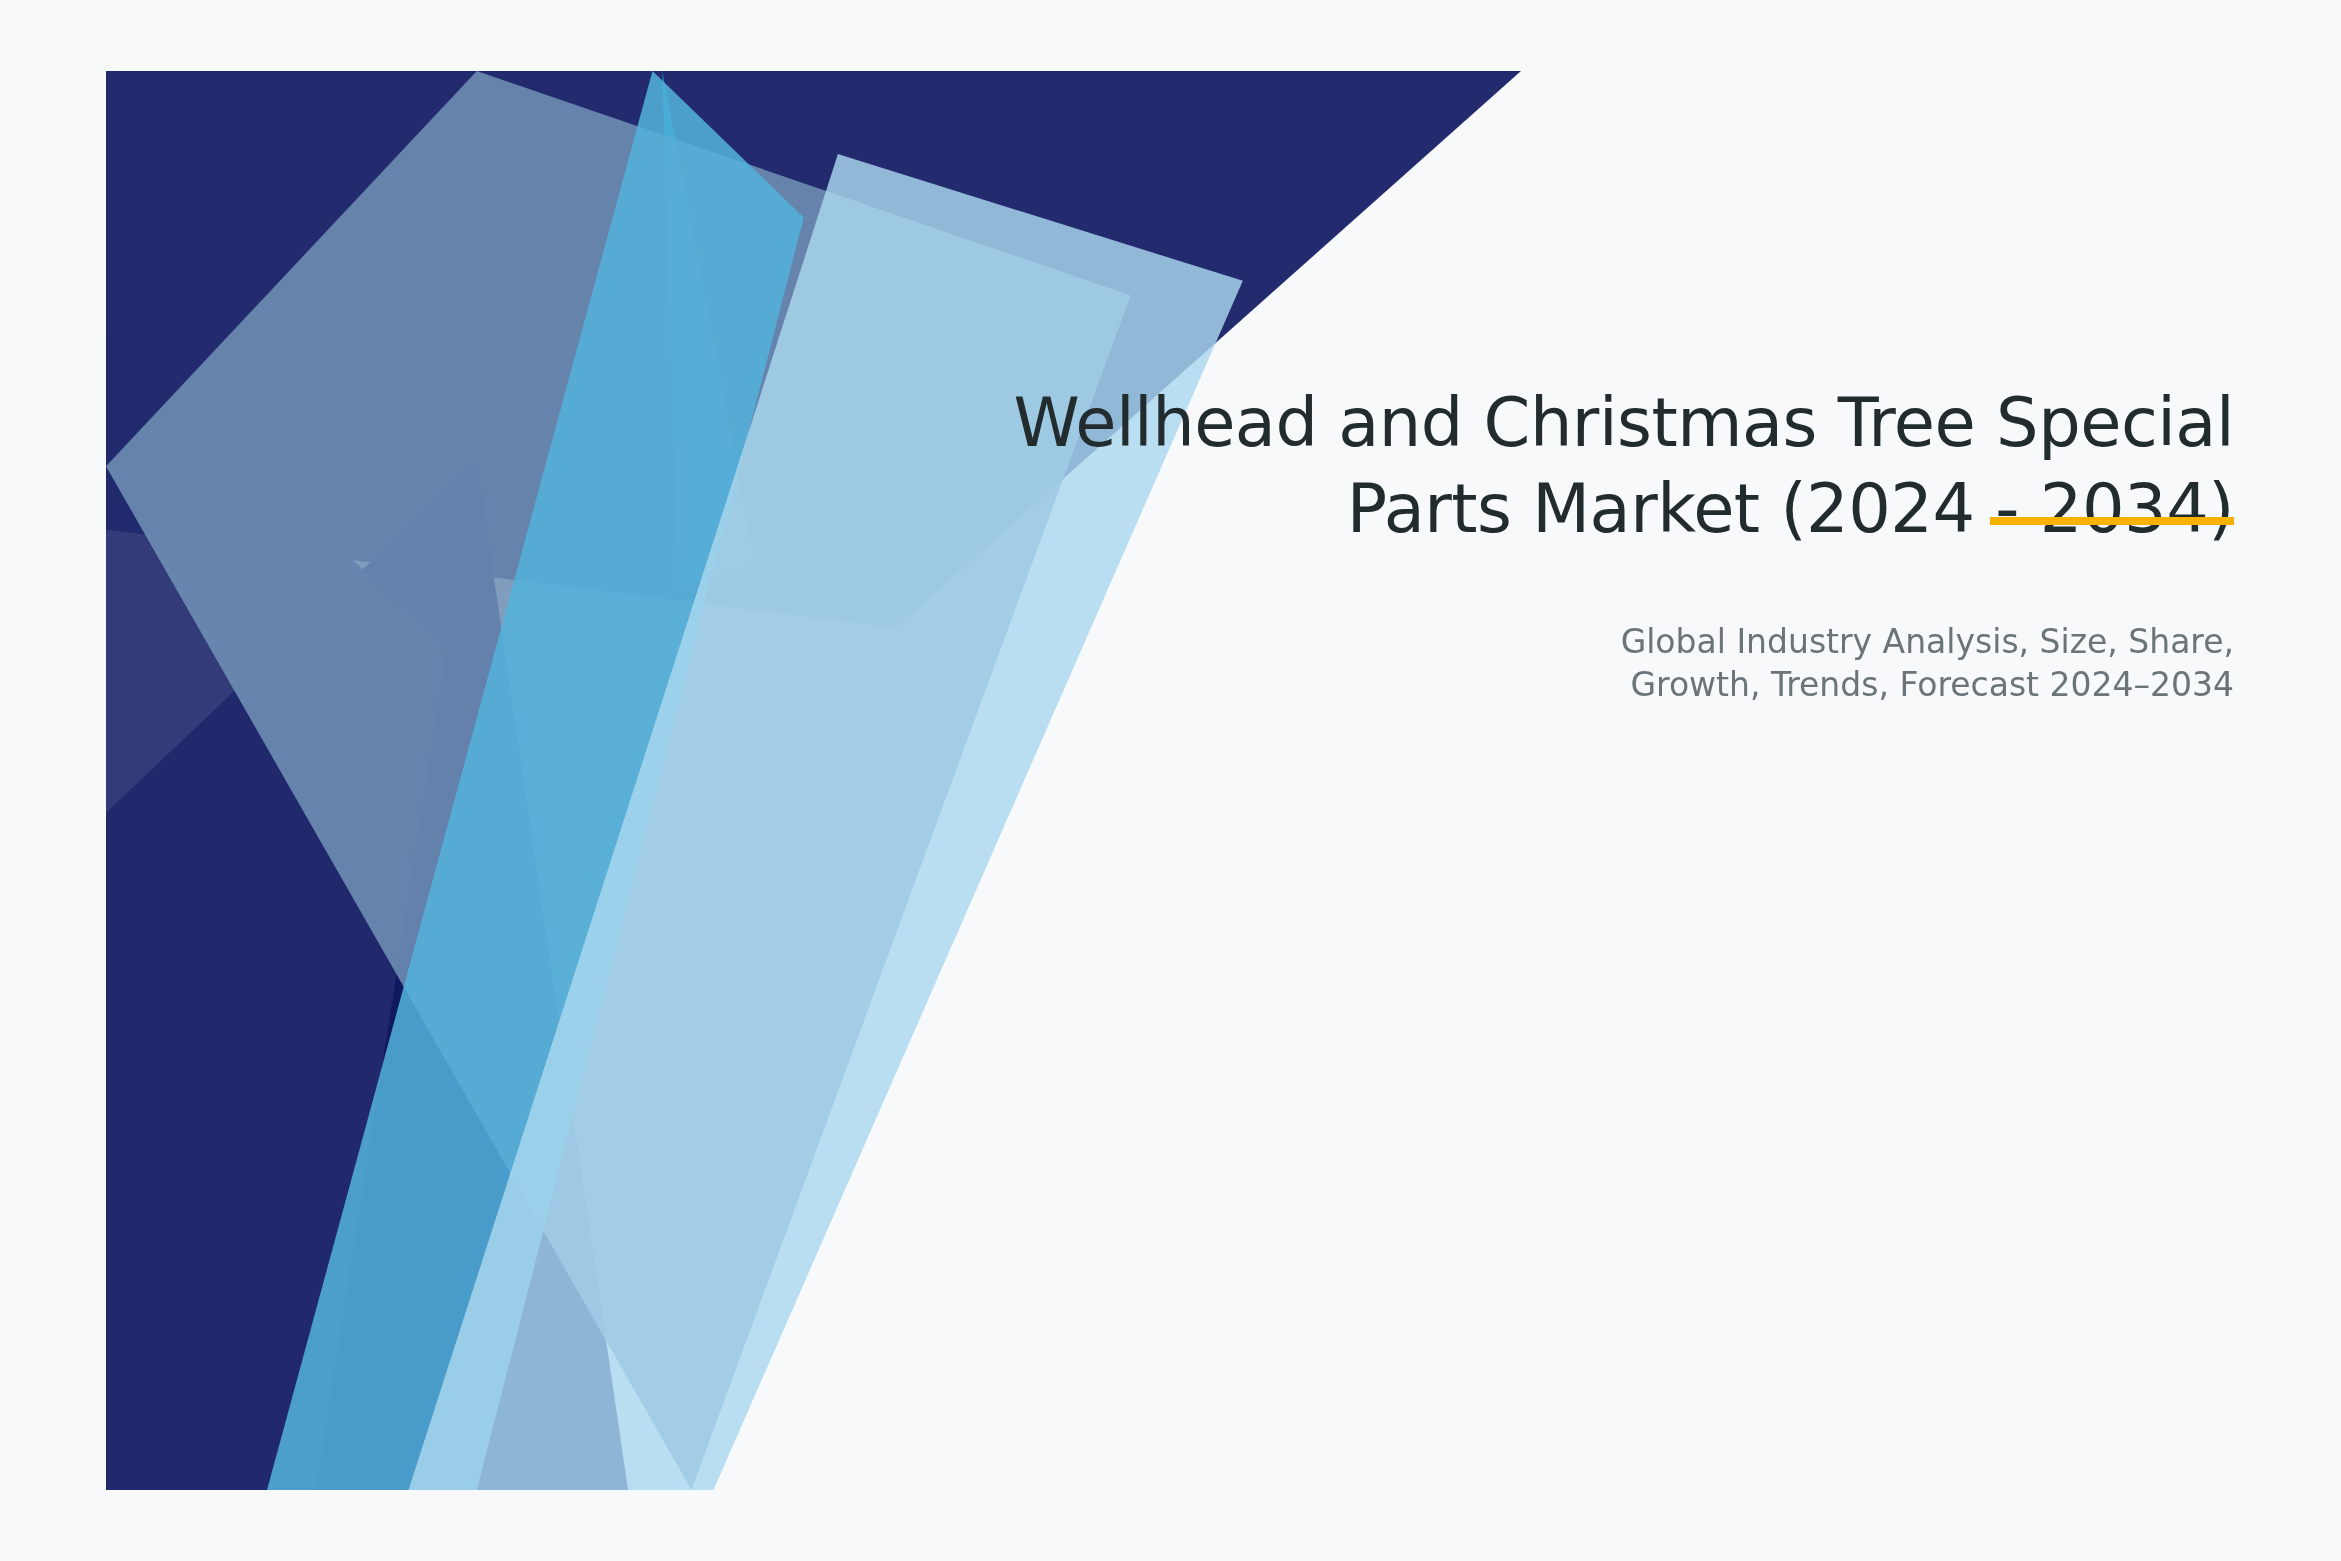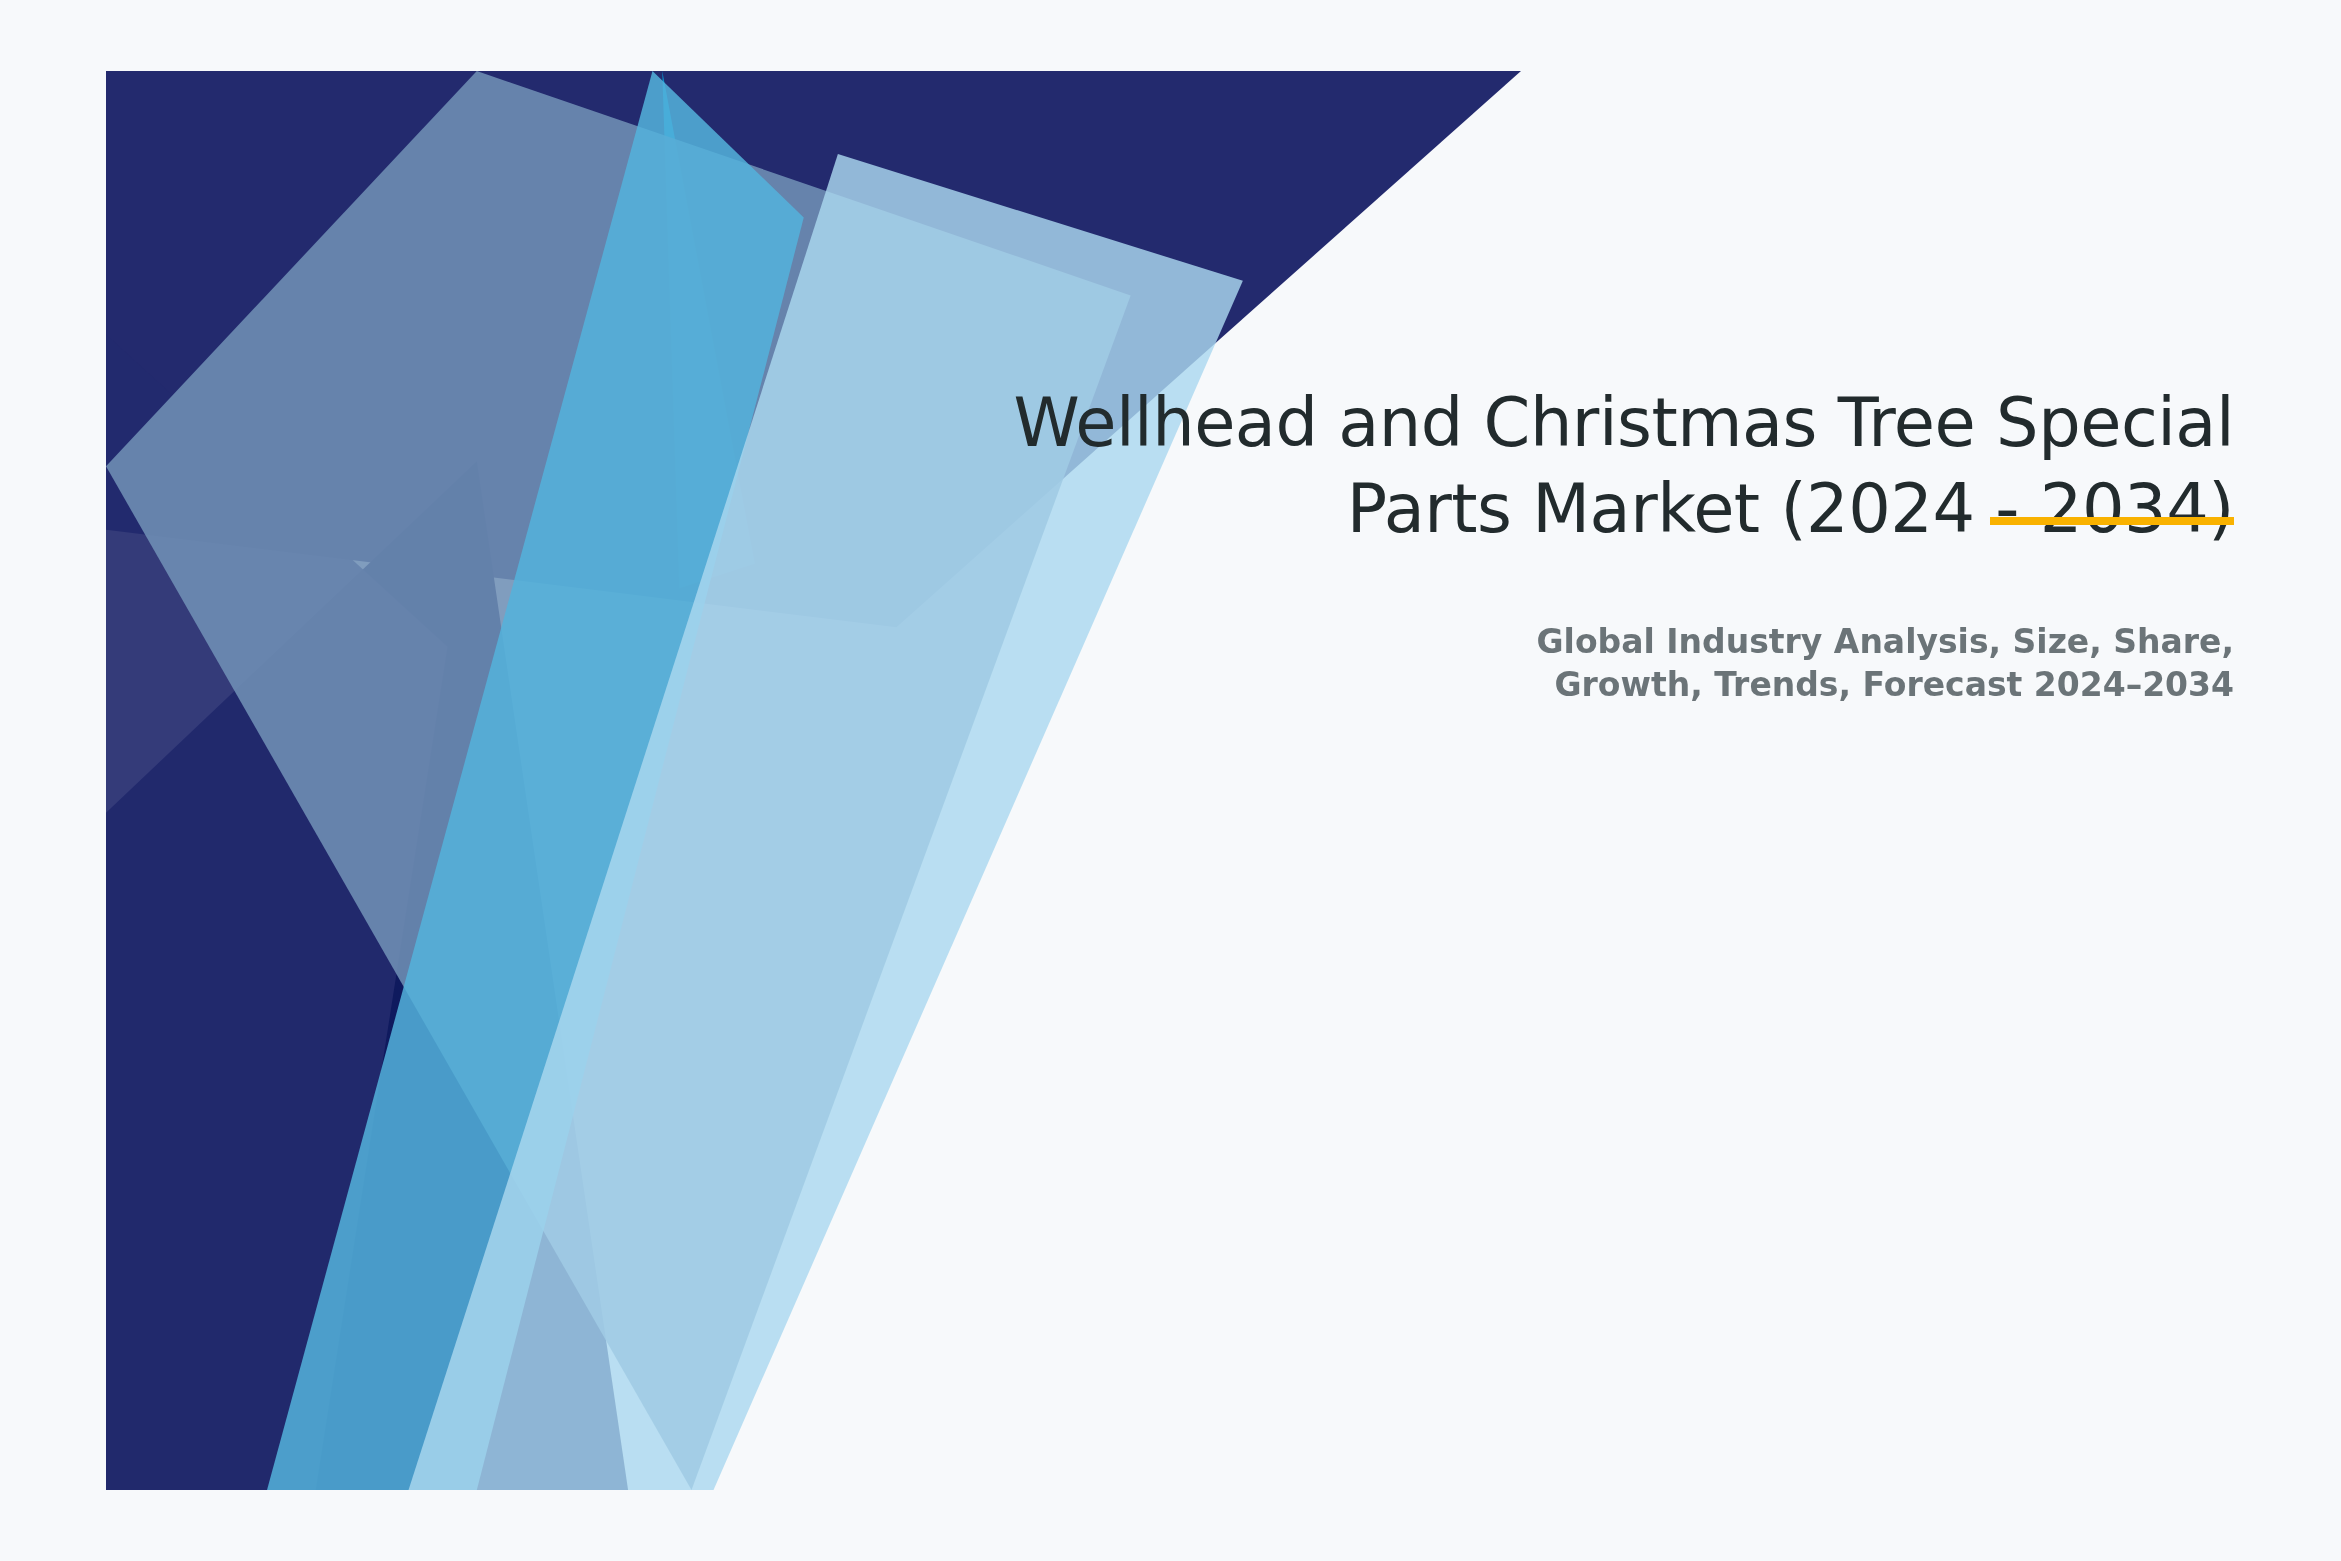--- a/index.html
+++ b/index.html
@@ -68,21 +68,21 @@
     top: 136px;
     width: 244px;
     height: 8.3px;
     background: #f9b200;
   }
 
   #page-subtitle {
     margin: 0;
     padding-top: 67px;
     font-family: "DejaVu Sans", sans-serif;
-    font-weight: 700;
+    font-weight: 400;
     font-size: 33px;
     line-height: 1.33;
     color: #6b7478;
     text-align: right;
     white-space: pre-line;
   }
 </style>
 </head>
 <body>
 

